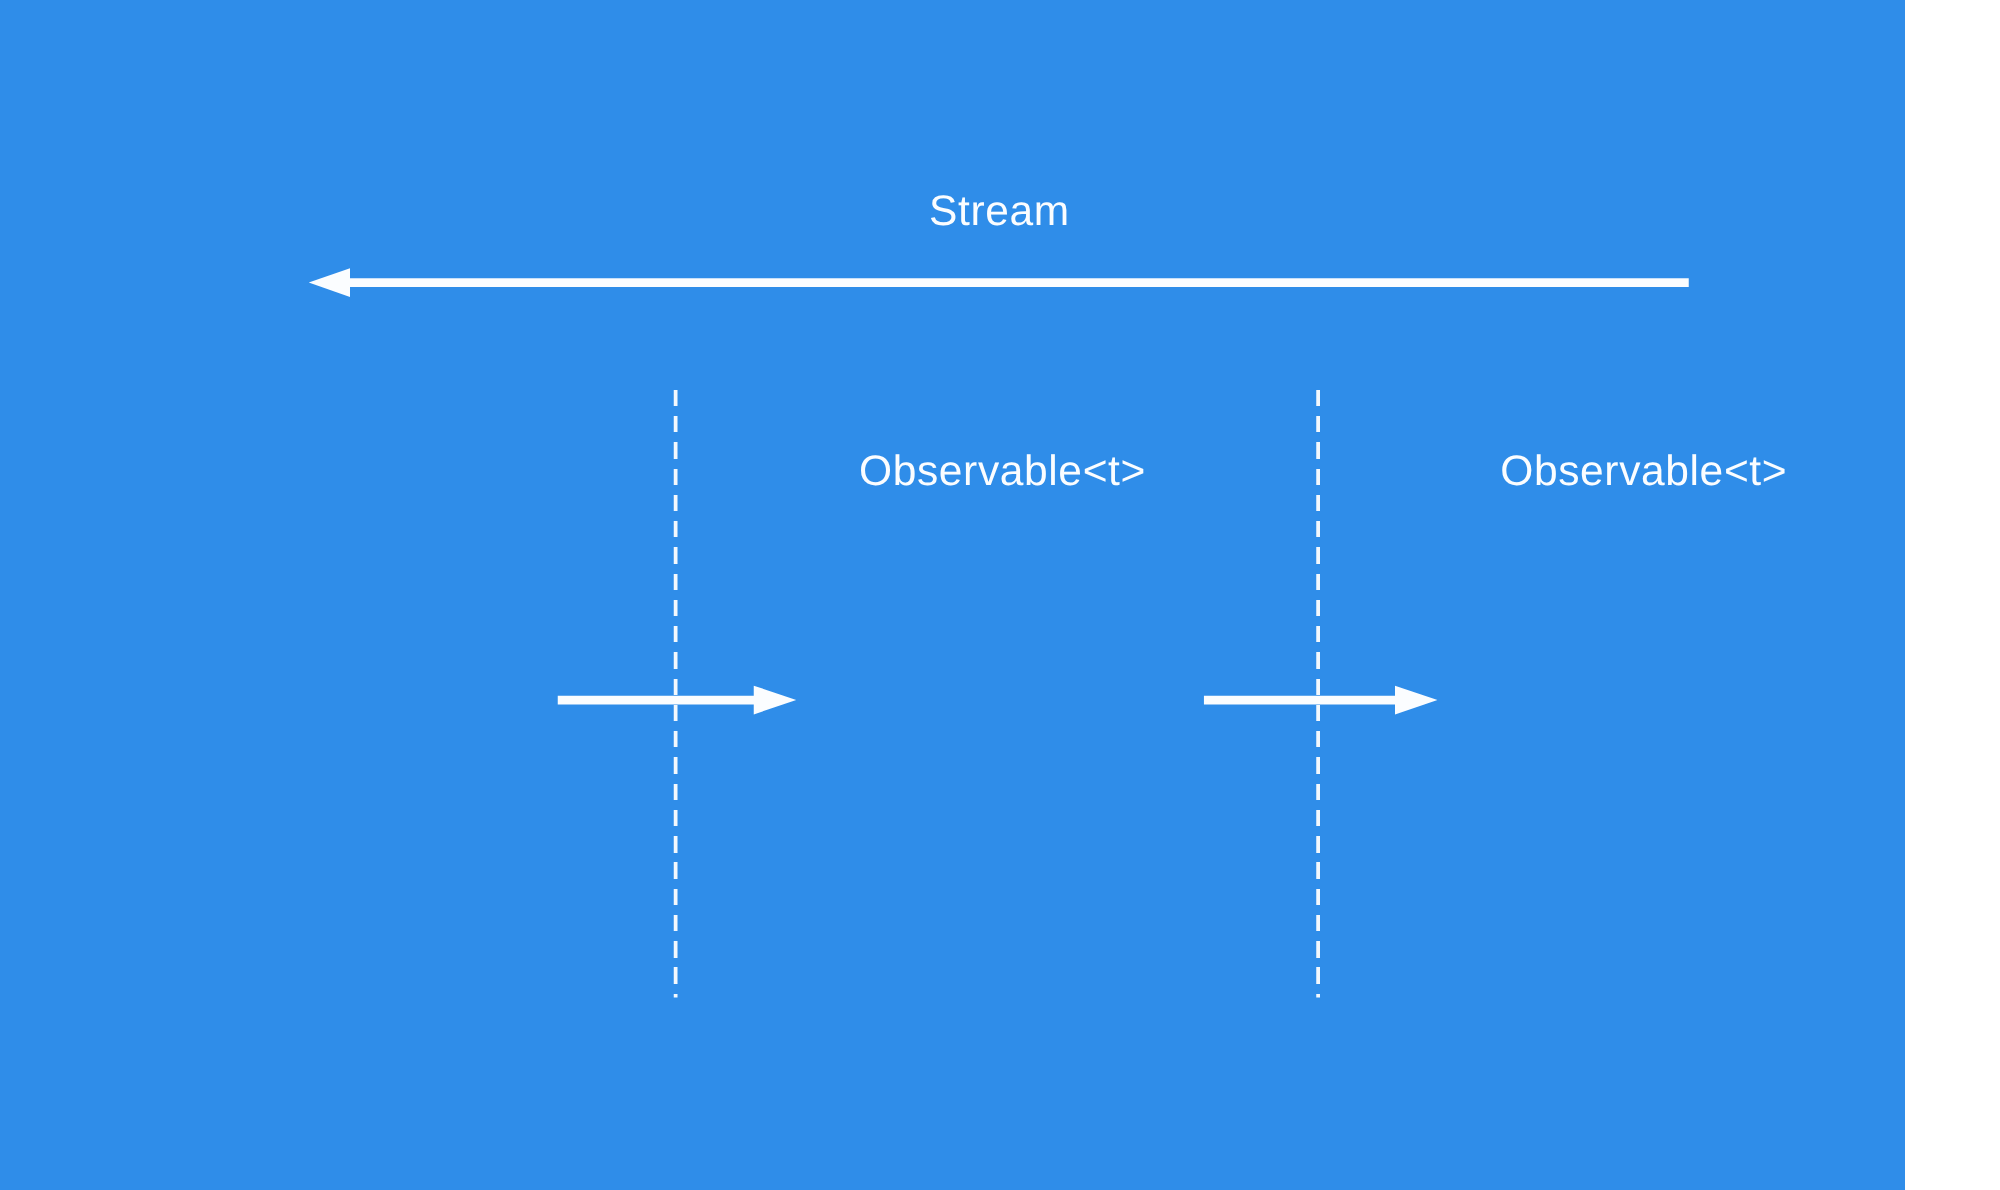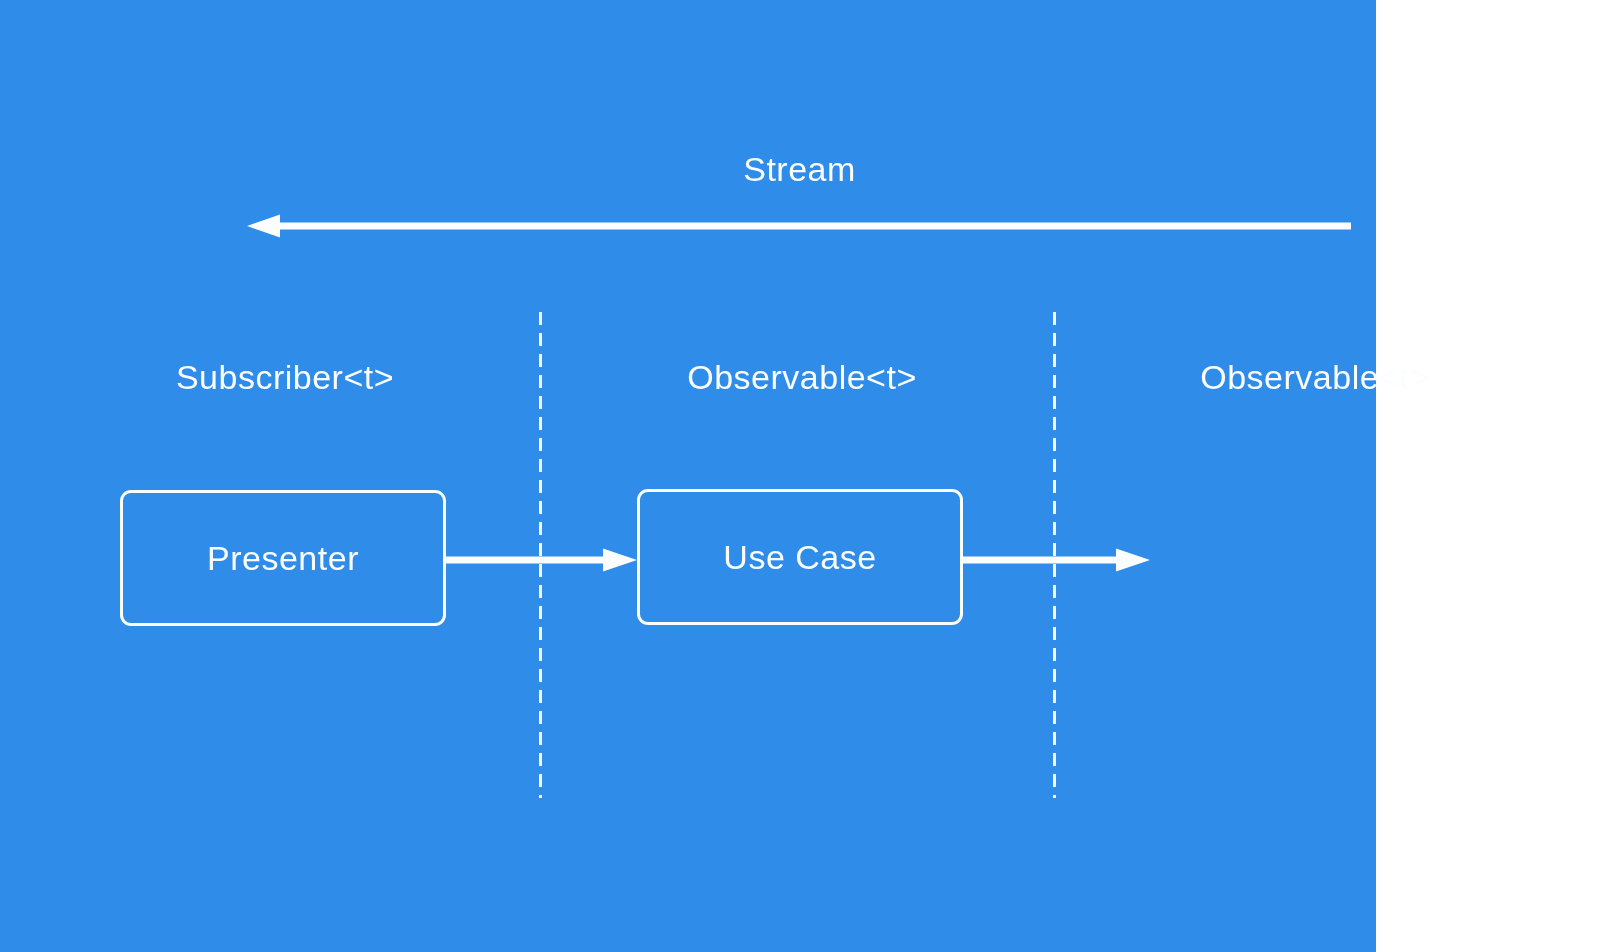--- a/index.html
+++ b/index.html
@@ -3,21 +3,21 @@
 <meta charset="utf-8">
 <style>
   * { margin: 0; padding: 0; box-sizing: border-box; }
   html, body { width: 1600px; height: 952px; }
   body {
     font-family: "Liberation Sans", sans-serif;
     overflow: hidden;
   }
   .canvas {
     position: relative;
-    width: 1376px;
+    width: 1524px;
     height: 952px;
     background: #2F8DE9;
     color: #FDFEFF;
   }
   .txt {
     position: absolute;
     font-size: 34px;
     font-weight: 300;
     letter-spacing: 0.5px;
     color: #FBFDFF;
@@ -69,34 +69,27 @@
 
 <div class="canvas">
 
   <div class="txt stream-label">Stream</div>
 
   <svg class="arrow-svg stream-arrow" width="1120" height="52" viewBox="0 0 1120 52">
     <line x1="36" y1="26" x2="1111" y2="26" stroke="#FBFDFF" stroke-width="7"></line>
     <polygon points="7,26 40,14.5 40,37.5" fill="#FBFDFF"></polygon>
   </svg>
 
-  <div class="txt type-label-1">Subscriber&lt;t&gt;</div>
   <div class="txt type-label-2">Observable&lt;t&gt;</div>
   <div class="txt type-label-3">Observable&lt;t&gt;</div>
 
   <div class="dashed-sep sep-1"></div>
   <div class="dashed-sep sep-2"></div>
 
-  <div class="node-box box-presenter">
-    <span class="txt">Presenter</span>
-  </div>
 
-  <div class="node-box box-usecase">
-    <span class="txt">Use Case</span>
-  </div>
 
 
   <svg class="arrow-svg conn-1" width="191" height="40" viewBox="0 0 191 40">
     <line x1="0" y1="20" x2="160" y2="20" stroke="#FBFDFF" stroke-width="7"></line>
     <polygon points="191,20 157,8.5 157,31.5" fill="#FBFDFF"></polygon>
   </svg>
 
   <svg class="arrow-svg conn-2" width="187" height="40" viewBox="0 0 187 40">
     <line x1="0" y1="20" x2="156" y2="20" stroke="#FBFDFF" stroke-width="7"></line>
     <polygon points="187,20 153,8.5 153,31.5" fill="#FBFDFF"></polygon>

